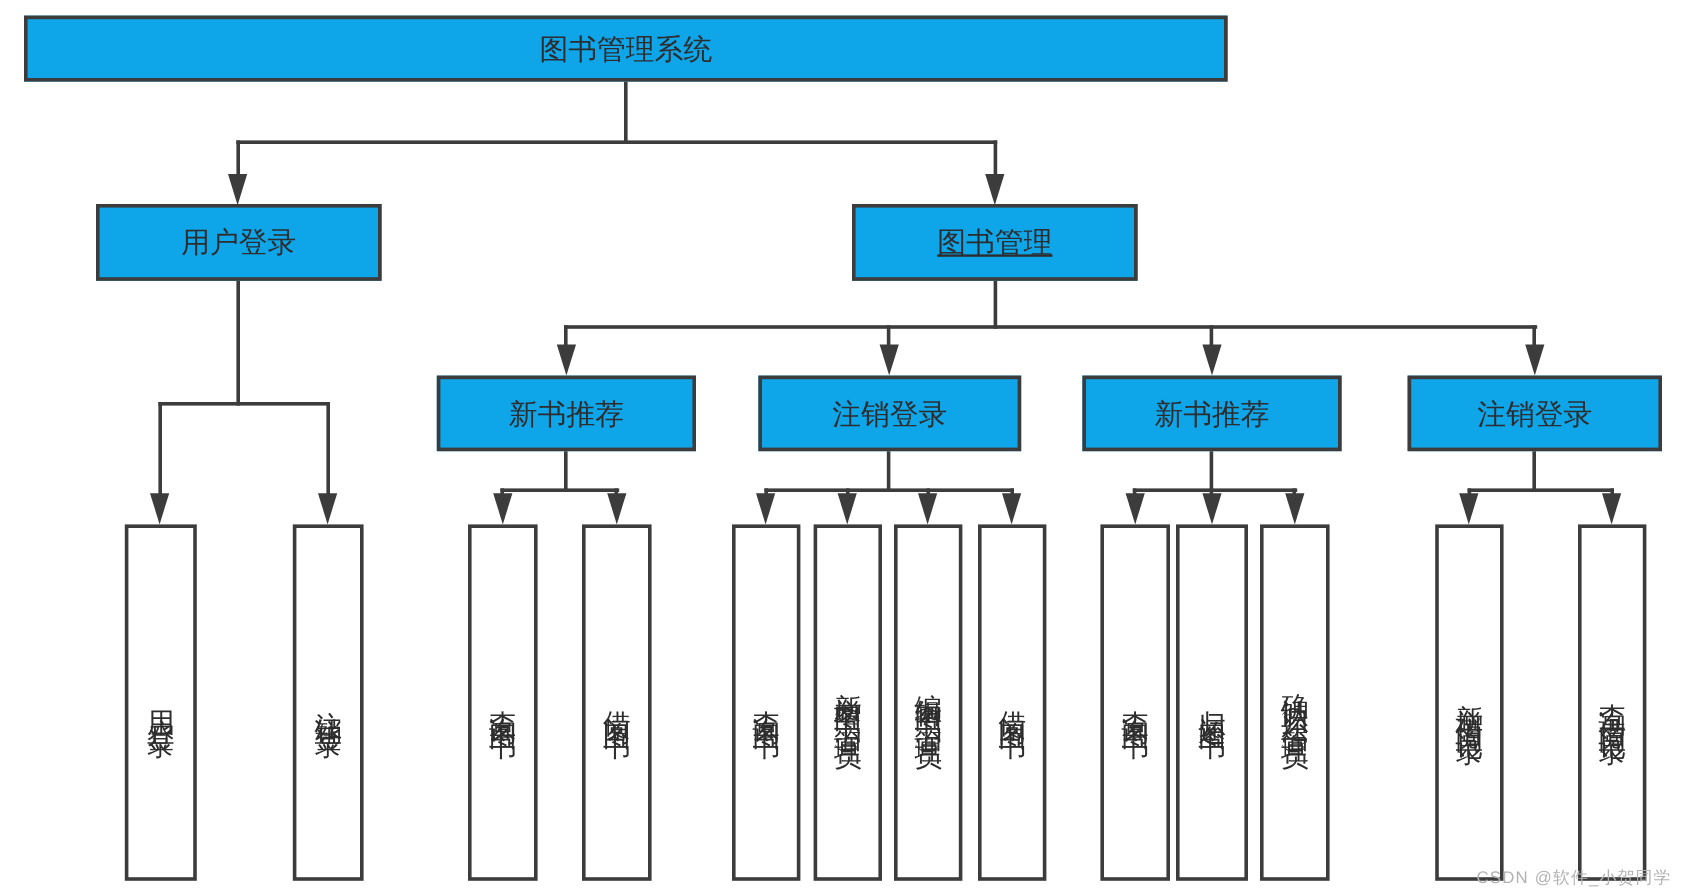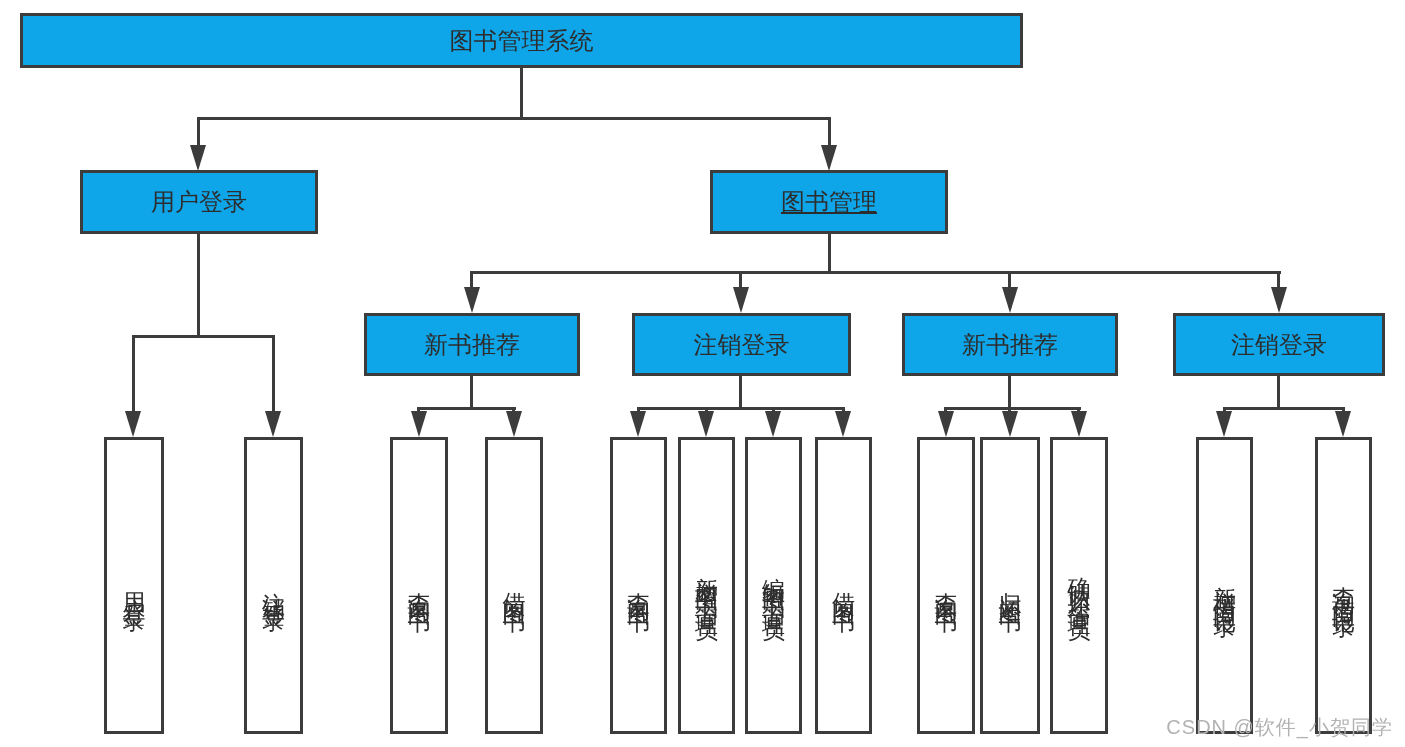--- a/index.html
+++ b/index.html
@@ -19,21 +19,21 @@
     writing-mode:vertical-rl;letter-spacing:6px;line-height:1;
   }
   .ln{position:absolute;background:#3c3c3c;z-index:1;}
   .ah{
     position:absolute;width:0;height:0;z-index:1;
     border-left:8px solid transparent;border-right:8px solid transparent;
     border-top:26px solid #3c3c3c;
   }
   .watermark{
     position:absolute;right:12px;bottom:6px;z-index:3;
-    color:#b2b2b2;font-size:20px;letter-spacing:1px;white-space:nowrap;
+    color:#b2b2b2;font-size:14px;letter-spacing:1px;white-space:nowrap;
   }
 </style>
 </head>
 <body>
 
 <div class="ln" style="left:520px;top:68px;width:3px;height:51px;"></div>
 <div class="ln" style="left:197px;top:117px;width:634px;height:3px;"></div>
 <div class="ln" style="left:197px;top:117px;width:3px;height:30px;"></div>
 <div class="ah" style="left:190px;top:145px;"></div>
 <div class="ln" style="left:828px;top:117px;width:3px;height:30px;"></div>

